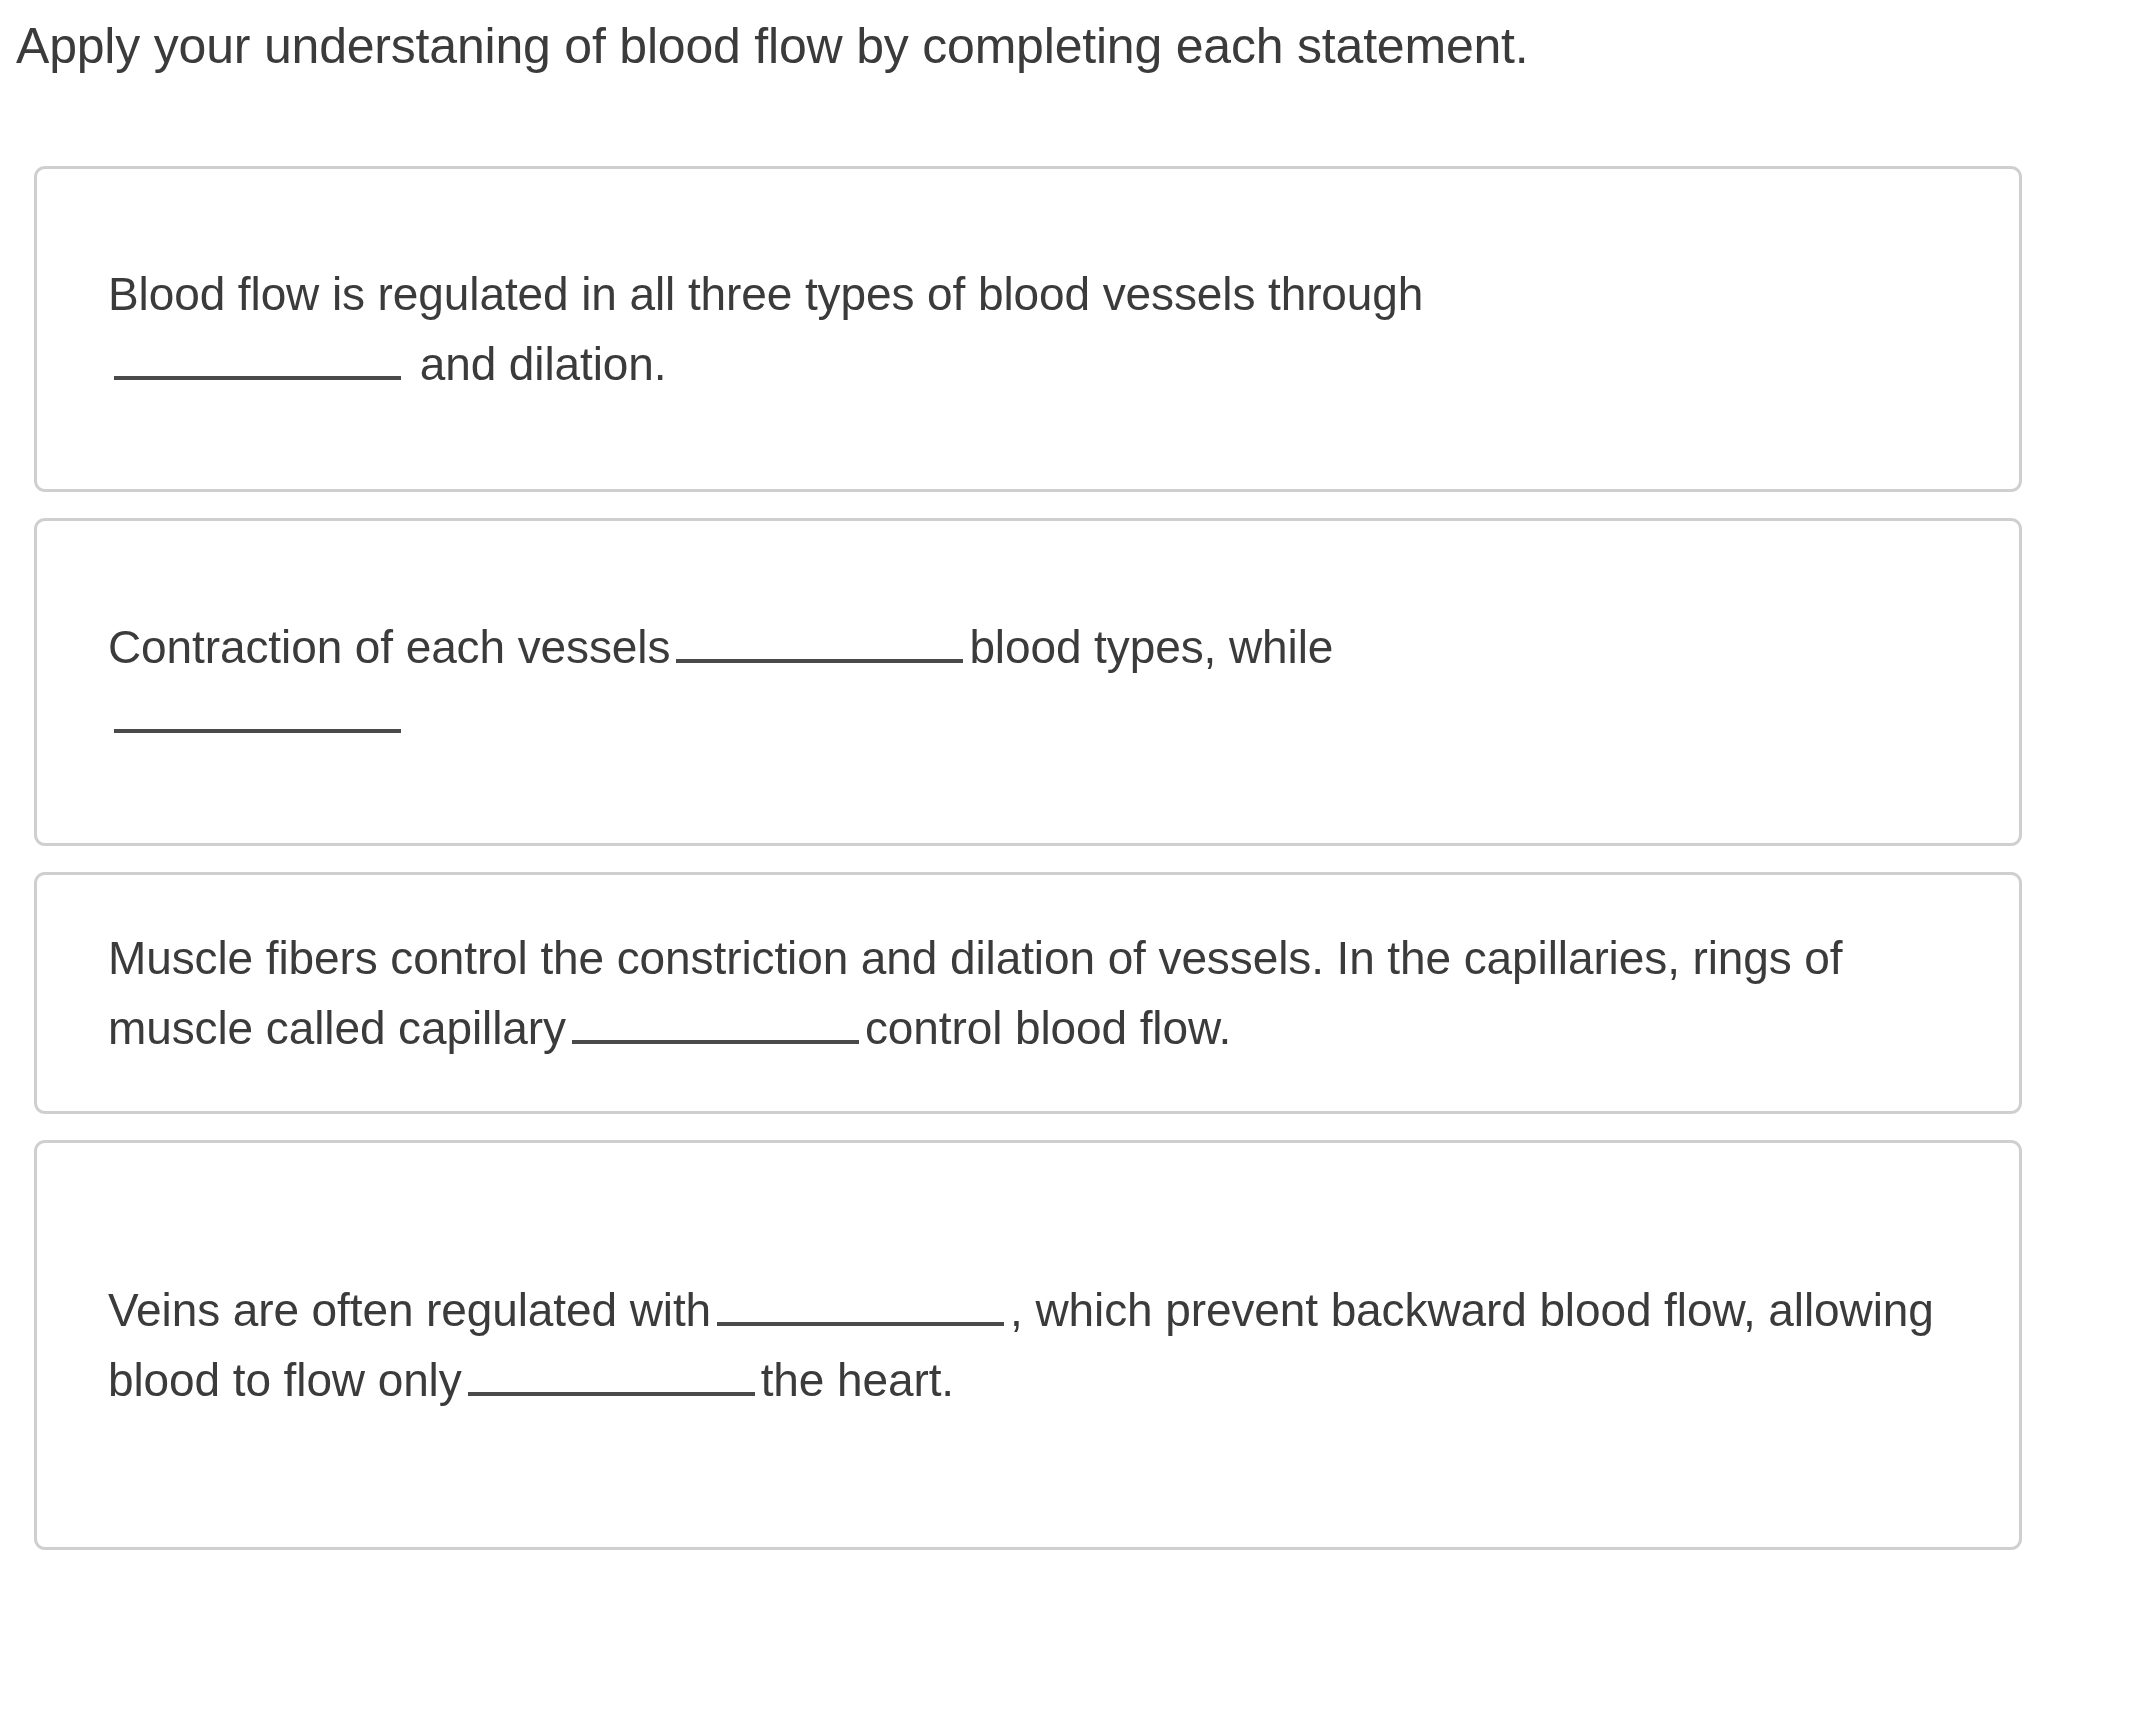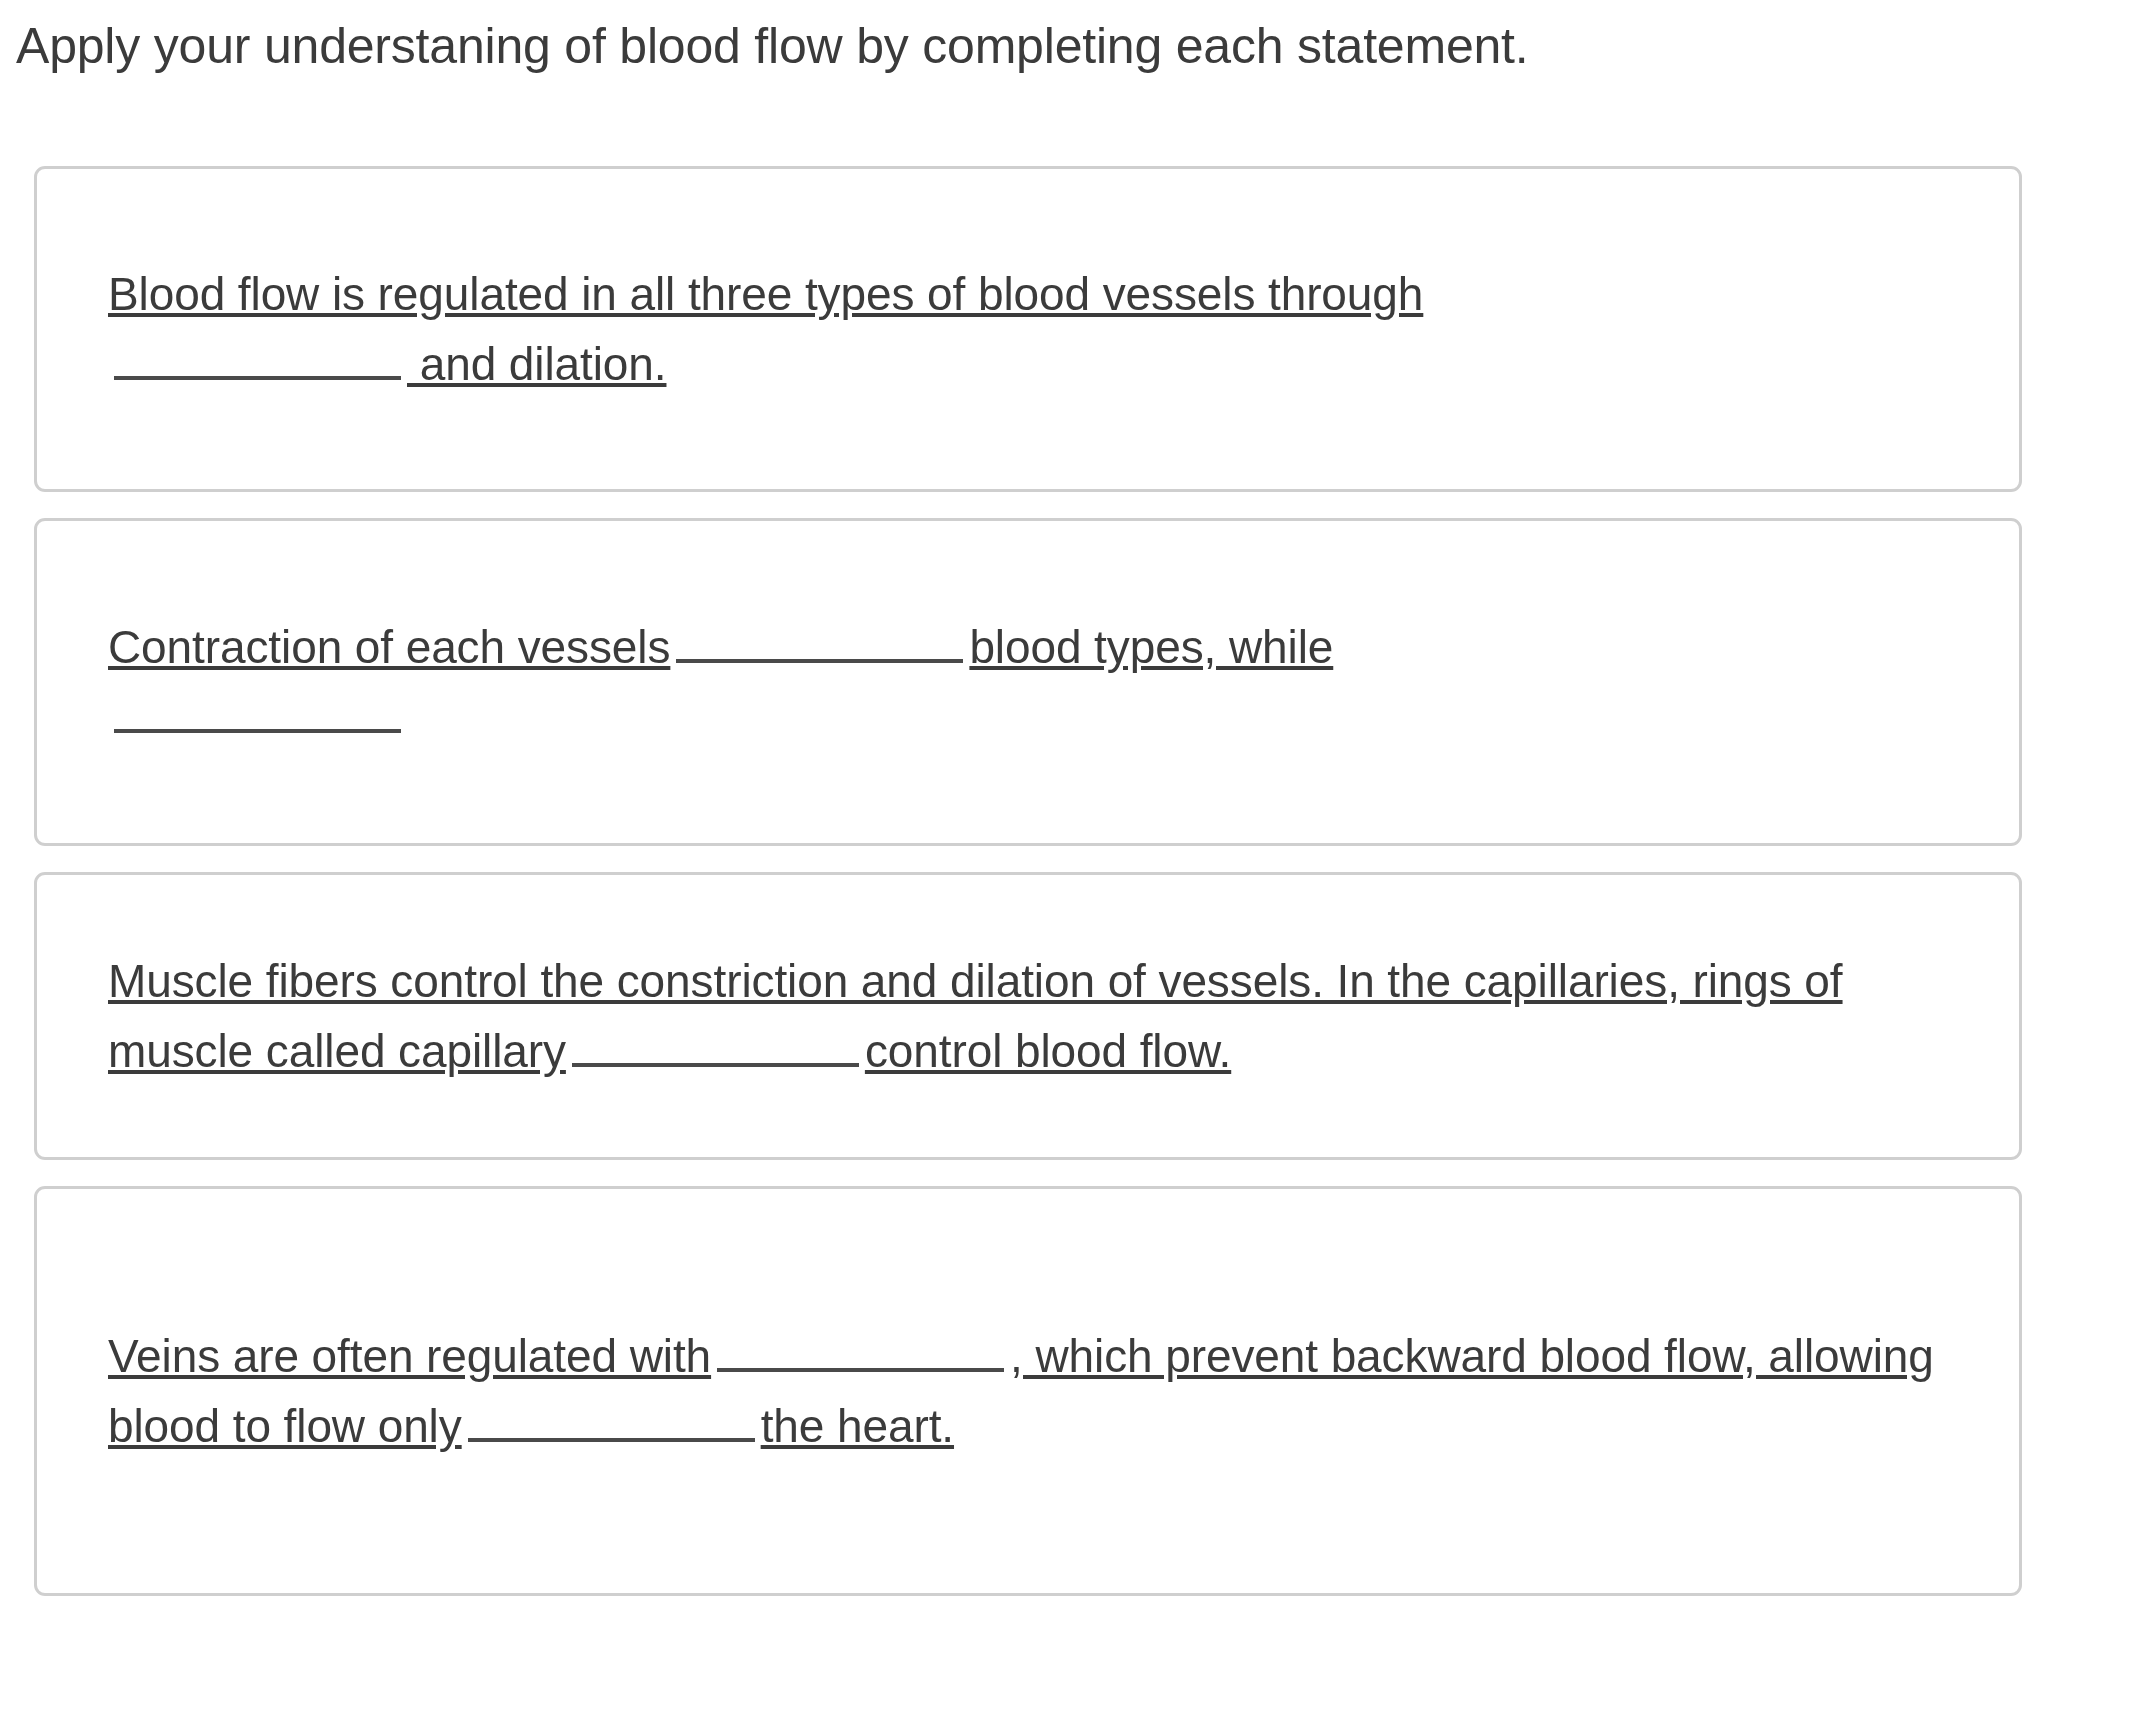--- a/index.html
+++ b/index.html
@@ -32,38 +32,37 @@
     color: #3b3b3b;
     letter-spacing: -0.2px;
     white-space: nowrap;
   }
 
   .statement-list {
     position: absolute;
     left: 34px;
     top: 166px;
     width: 1988px;
-    text-decoration: underline;
   }
 
   .statement-card {
     box-sizing: border-box;
     width: 1988px;
     border: 3px solid #cfcfcf;
     border-radius: 11px;
     background: #ffffff;
     margin-bottom: 26px;
     display: flex;
     align-items: center;
     padding: 0 40px 0 71px;
   }
 
   .card-1 { height: 326px; }
   .card-2 { height: 328px; }
-  .card-3 { height: 288px; margin-top: 14px; }
+  .card-3 { height: 242px; margin-top: 14px; }
   .card-4 { height: 410px; }
 
   .statement-text {
     font-size: 46px;
     line-height: 70px;
     color: #3b3b3b;
     font-weight: 400;
     letter-spacing: -0.1px;
     width: 100%;
   }

